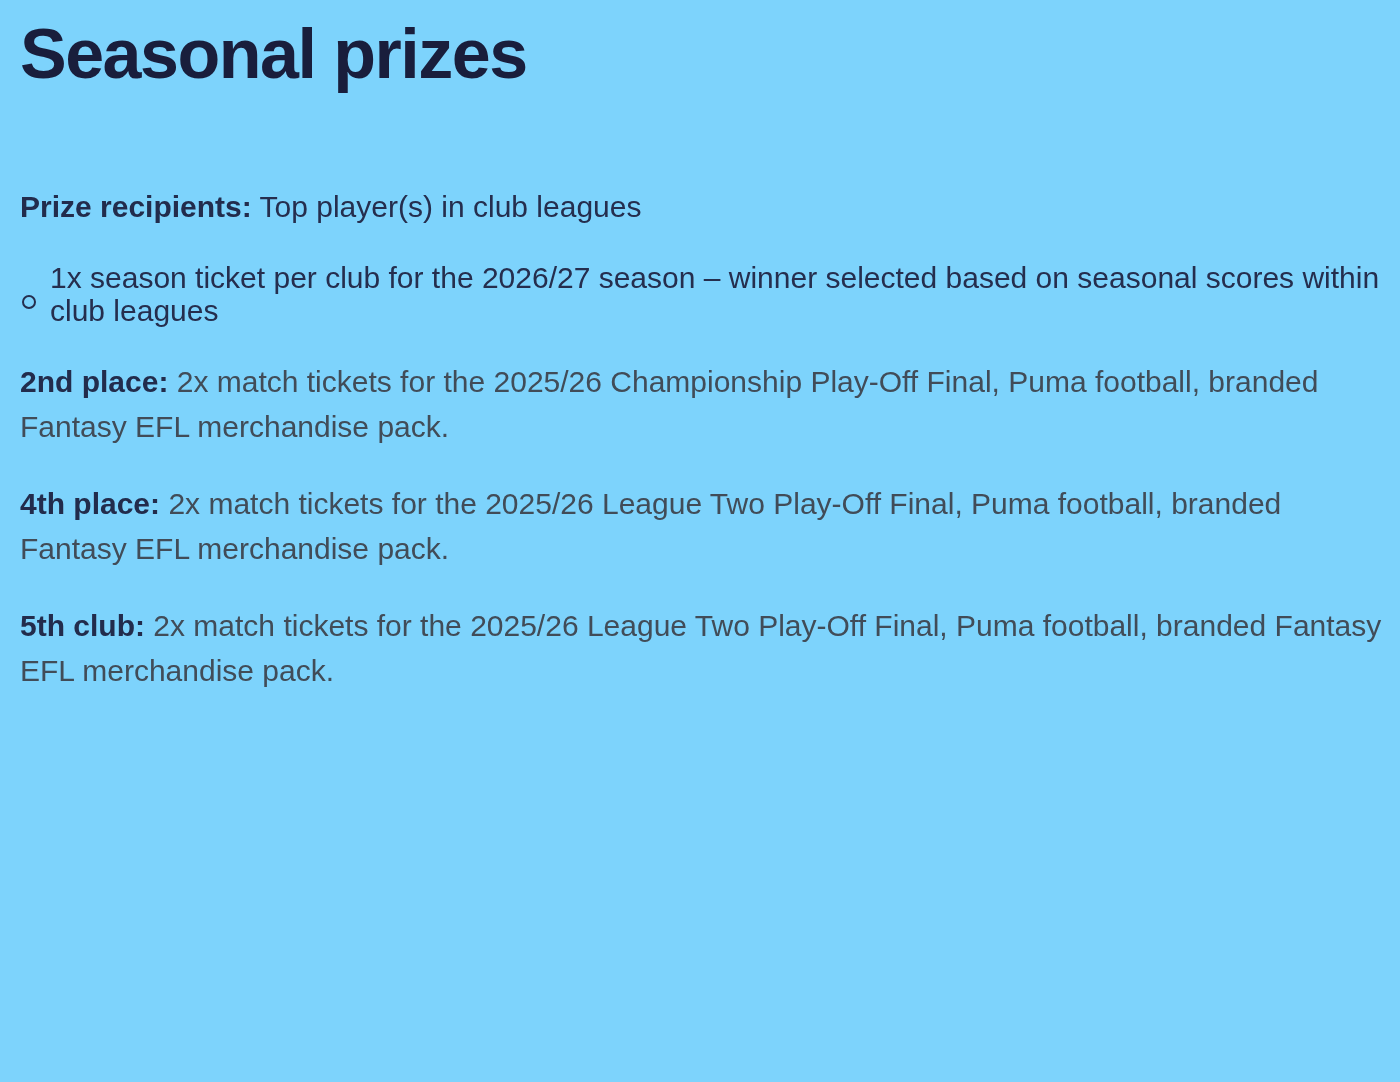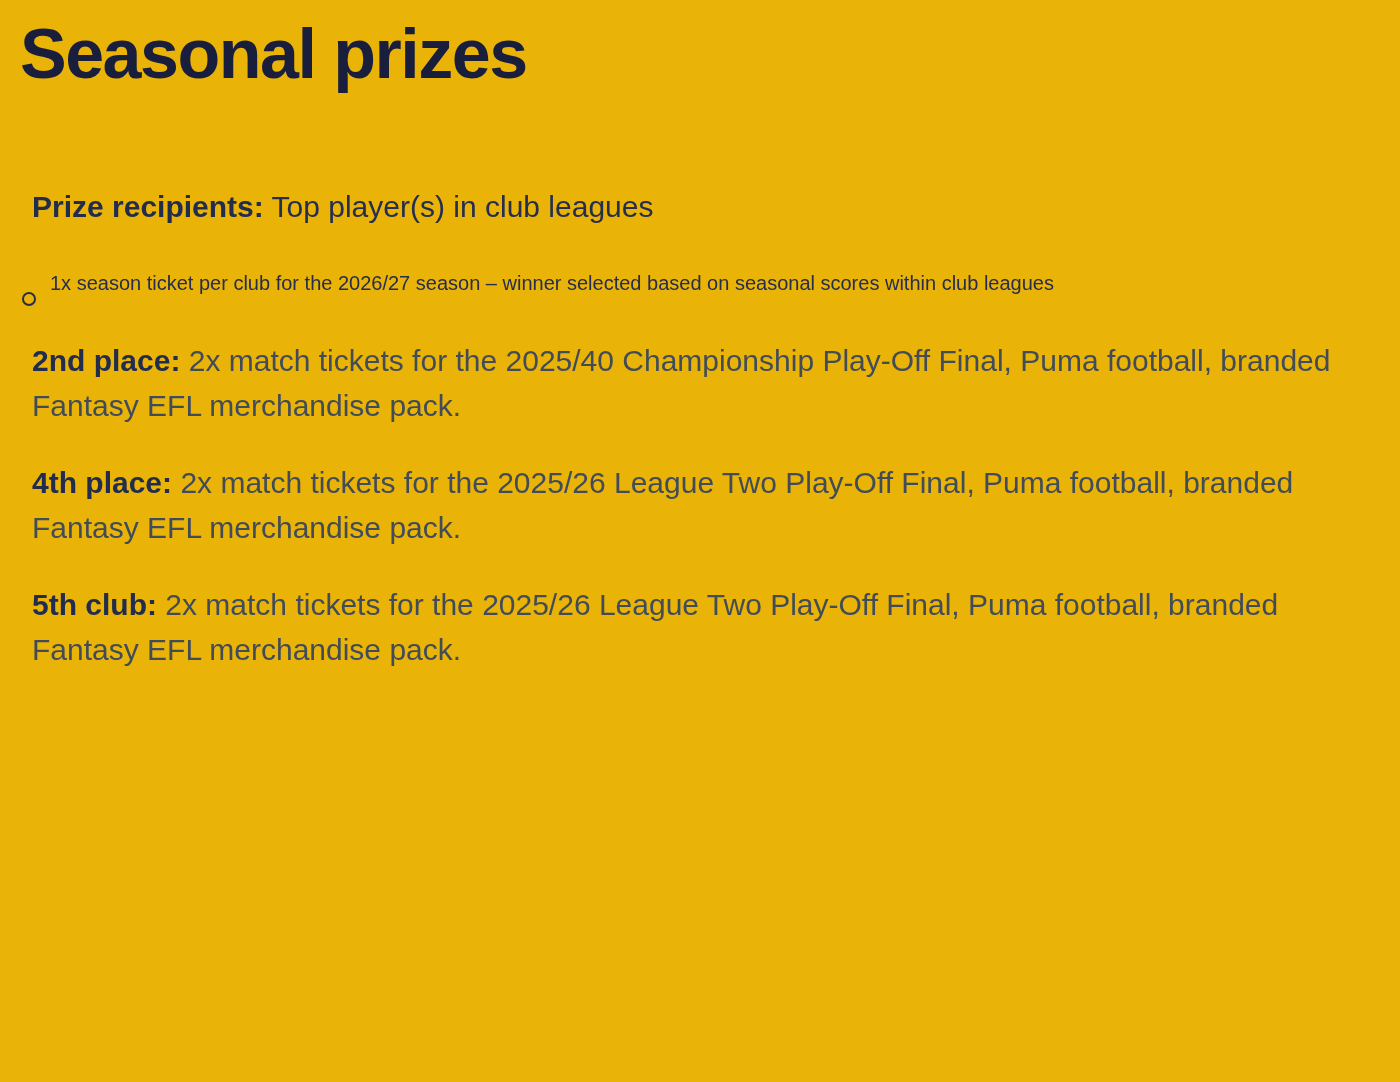--- a/index.html
+++ b/index.html
@@ -7,55 +7,55 @@
     padding: 0;
     background: #ffffff;
     font-family: "Liberation Sans", "DejaVu Sans", sans-serif;
   }
   .page {
     box-sizing: border-box;
     width: 1400px;
     height: 1082px;
     padding: 18px 18px 0 20px;
     overflow: hidden;
-    background: #eab308;
+    background: #7dd3fc;
   }
   .page-title {
     margin: 0 0 94px 0;
     font-size: 70px;
     line-height: 72px;
     font-weight: 700;
     letter-spacing: -1.5px;
     color: #191e3c;
   }
   .para {
-    margin: 32px 12px;
+    margin: 32px 0;
     font-size: 30px;
     line-height: 45px;
   }
   .navy-text {
     color: #252e4e;
   }
   .slate-text {
     color: #414c58;
   }
   .bold-label {
     font-weight: 700;
     color: #222c4c;
   }
   ul.bullet-list {
     list-style: none;
     margin: 32px 0;
     padding: 0;
   }
   ul.bullet-list li {
     display: flex;
-    align-items: flex-end;
-    font-size: 20px;
-    line-height: 45px;
+    align-items: center;
+    font-size: 30px;
+    line-height: 33px;
   }
   .circle-bullet {
     flex: 0 0 auto;
     width: 10px;
     height: 10px;
     margin: 16px 14px 0 2px;
     border: 2px solid #252e4e;
     border-radius: 50%;
     background: transparent;
   }
@@ -74,20 +74,20 @@
 
   <ul class="bullet-list">
     <li>
       <span class="circle-bullet"></span>
       <span class="bullet-text navy-text">1x season ticket per club for the 2026/27 season – winner selected based on seasonal scores within club leagues</span>
     </li>
   </ul>
 
 
 
-  <p class="para slate-text"><span class="bold-label">2nd place:</span> <span>2x match tickets for the 2025/40 Championship Play-Off Final, Puma football, branded Fantasy EFL merchandise pack.</span></p>
+  <p class="para slate-text"><span class="bold-label">2nd place:</span> <span>2x match tickets for the 2025/26 Championship Play-Off Final, Puma football, branded Fantasy EFL merchandise pack.</span></p>
 
 
   <p class="para slate-text"><span class="bold-label">4th place:</span> <span>2x match tickets for the 2025/26 League Two Play-Off Final, Puma football, branded Fantasy EFL merchandise pack.</span></p>
 
   <p class="para slate-text"><span class="bold-label">5th club:</span> <span>2x match tickets for the 2025/26 League Two Play-Off Final, Puma football, branded Fantasy EFL merchandise pack.</span></p>
 
 </main>
 
 </body></html>

